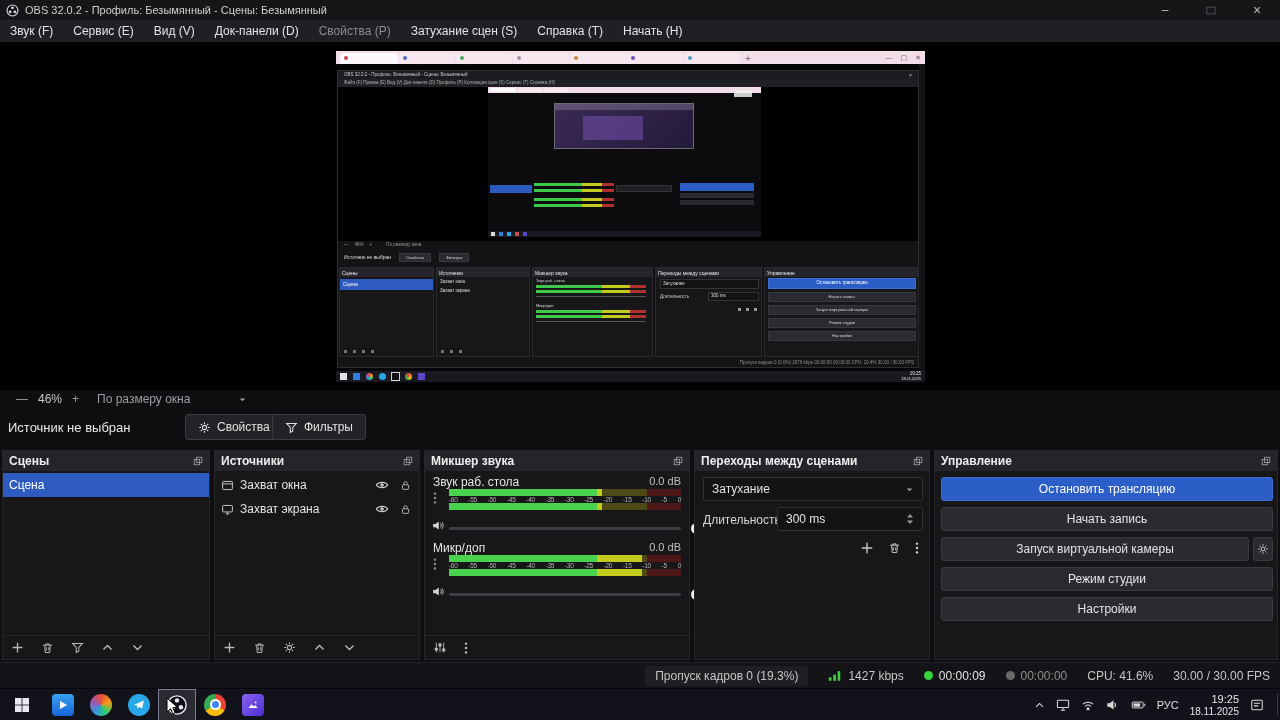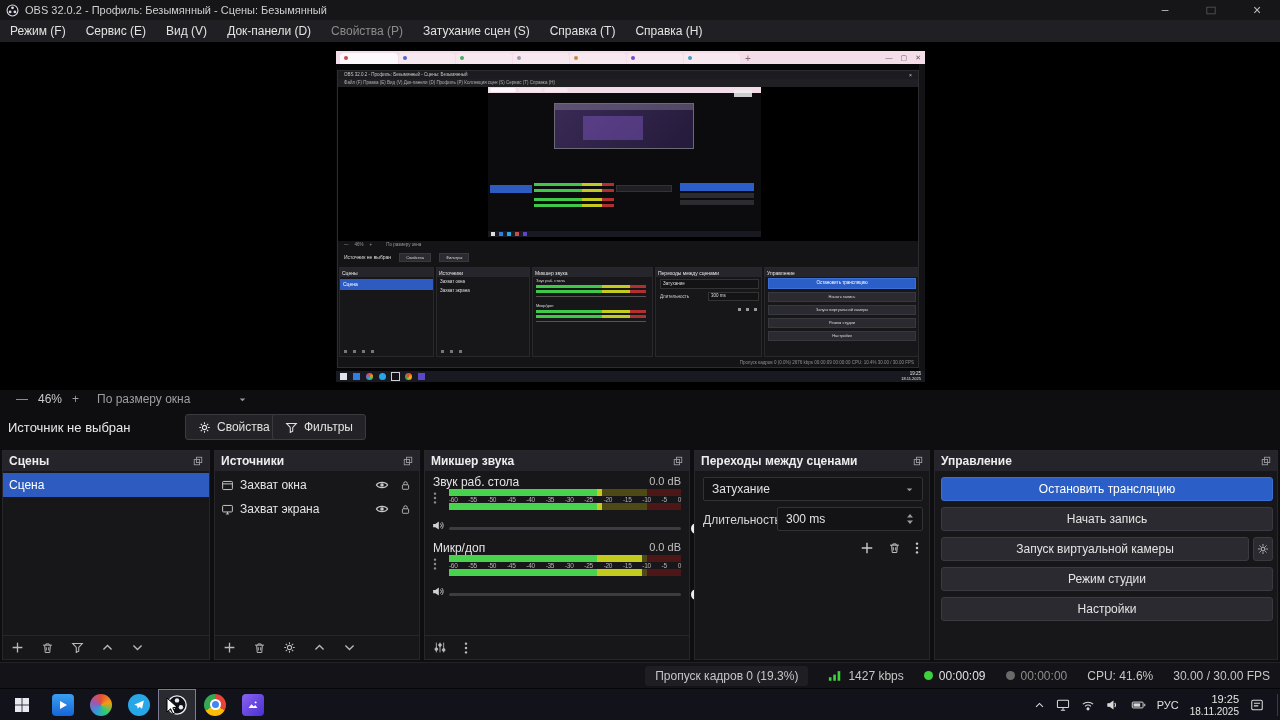--- a/index.html
+++ b/index.html
@@ -101,28 +101,28 @@
       <div class="win-btn dim">
         <svg width="10" height="9" viewBox="0 0 12 10">
             <rect x="1" y="1" width="10" height="8" fill="none" stroke="#55555c" stroke-width="1"></rect>
           </svg>
       </div>
       <div class="win-btn" style="font-size:14px">×</div>
     </div>
   </div>
 
   <div class="abs menubar">
-    <div class="menu-item">Режим (F)</div>
+    <div class="menu-item">Звук (F)</div>
     <div class="menu-item">Сервис (E)</div>
     <div class="menu-item">Вид (V)</div>
     <div class="menu-item">Док-панели (D)</div>
     <div class="menu-item dim">Свойства (P)</div>
     <div class="menu-item">Затухание сцен (S)</div>
     <div class="menu-item">Справка (T)</div>
-    <div class="menu-item">Справка (H)</div>
+    <div class="menu-item">Начать (H)</div>
   </div>
 
   <div class="abs previewarea">
     <div class="abs capture">
 
       <div class="tabstrip">
         <div class="tab" style="width:58px;margin-left:4px;background:#fdf8fb">
             <span class="fav" style="background:#c94b4b"></span>
           </div>
         <div class="tab" style="width:56px;background:#f7e8ef">

